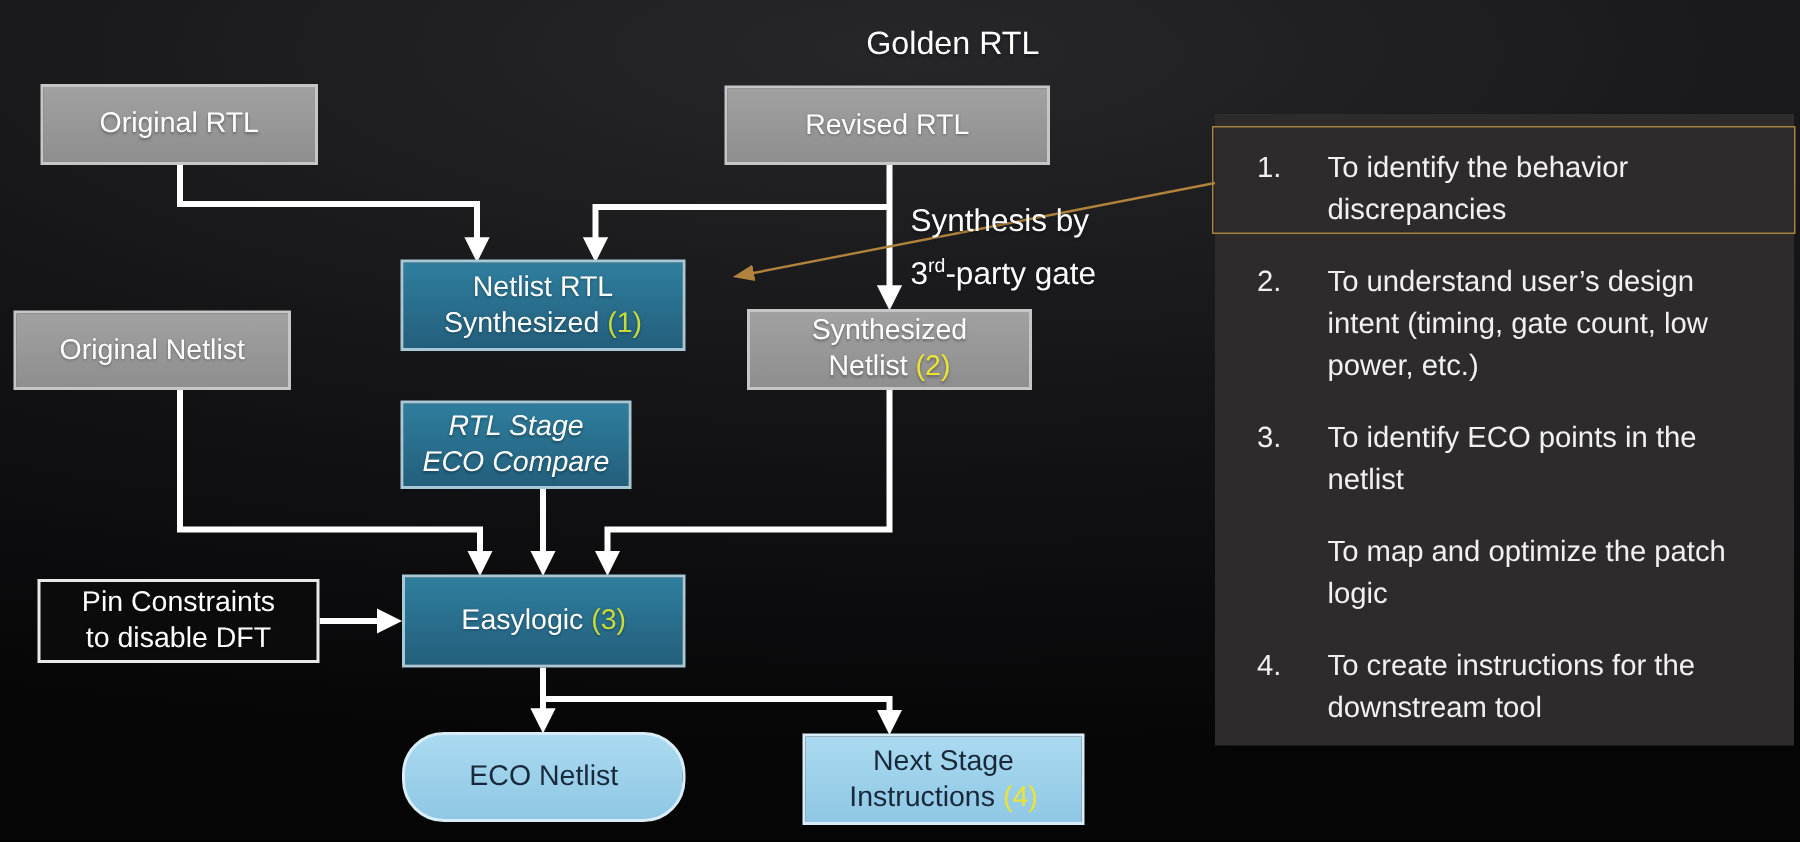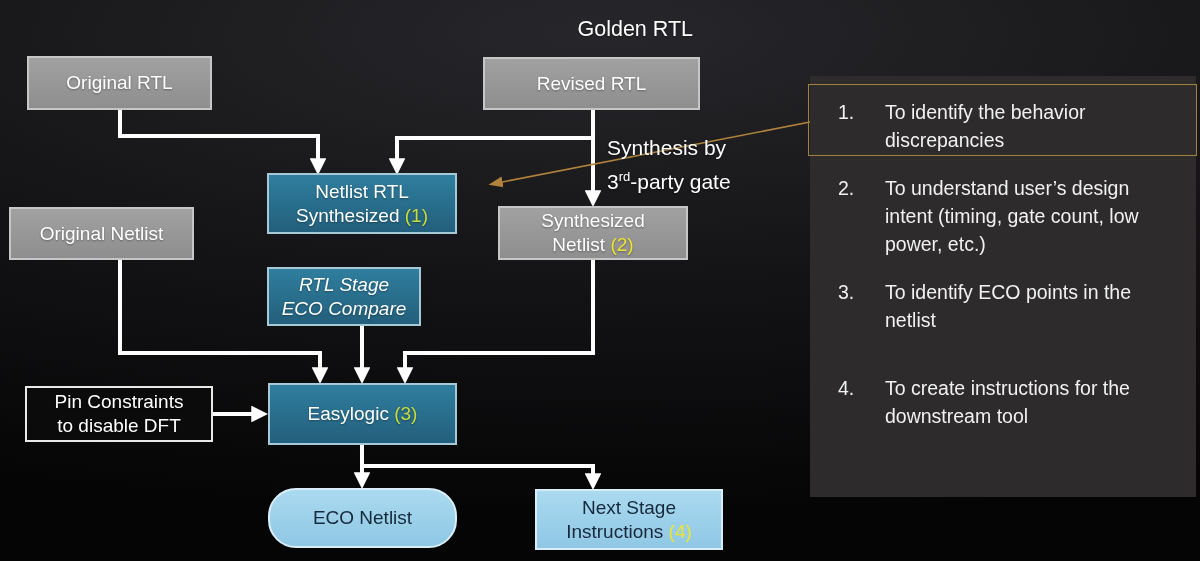--- a/index.html
+++ b/index.html
@@ -141,20 +141,21 @@
         <div class="note-item">
           <span class="note-num">2.</span>
           <span class="note-text">To understand user’s design intent (timing, gate count, low power, etc.)</span>
         </div>
         <div class="note-item">
           <span class="note-num">3.</span>
           <span class="note-text">To identify ECO points in the netlist</span>
         </div>
         <div class="note-item">
           <span class="note-num"></span>
+          <span class="note-text">To map and optimize the patch logic</span>
         </div>
         <div class="note-item">
           <span class="note-num">4.</span>
           <span class="note-text">To create instructions for the downstream tool</span>
         </div>
       </div>
   </div>
   <div class="note-highlight"></div>
 
 </div>

